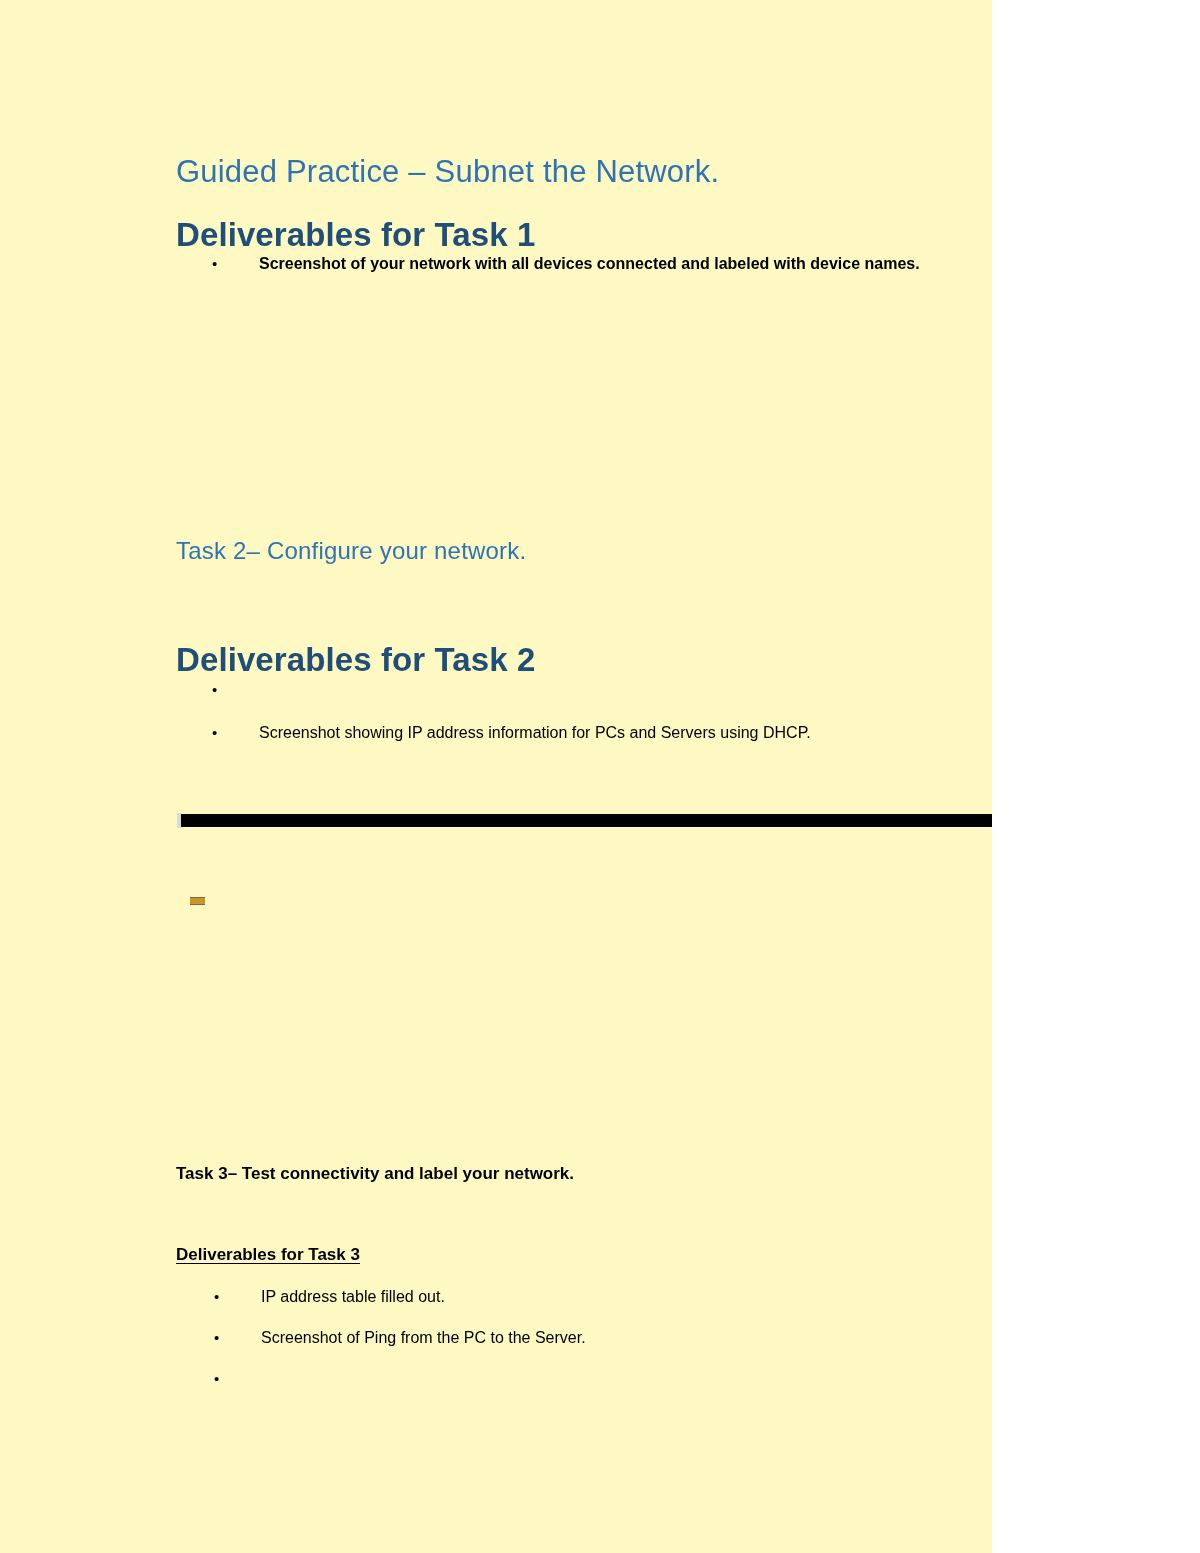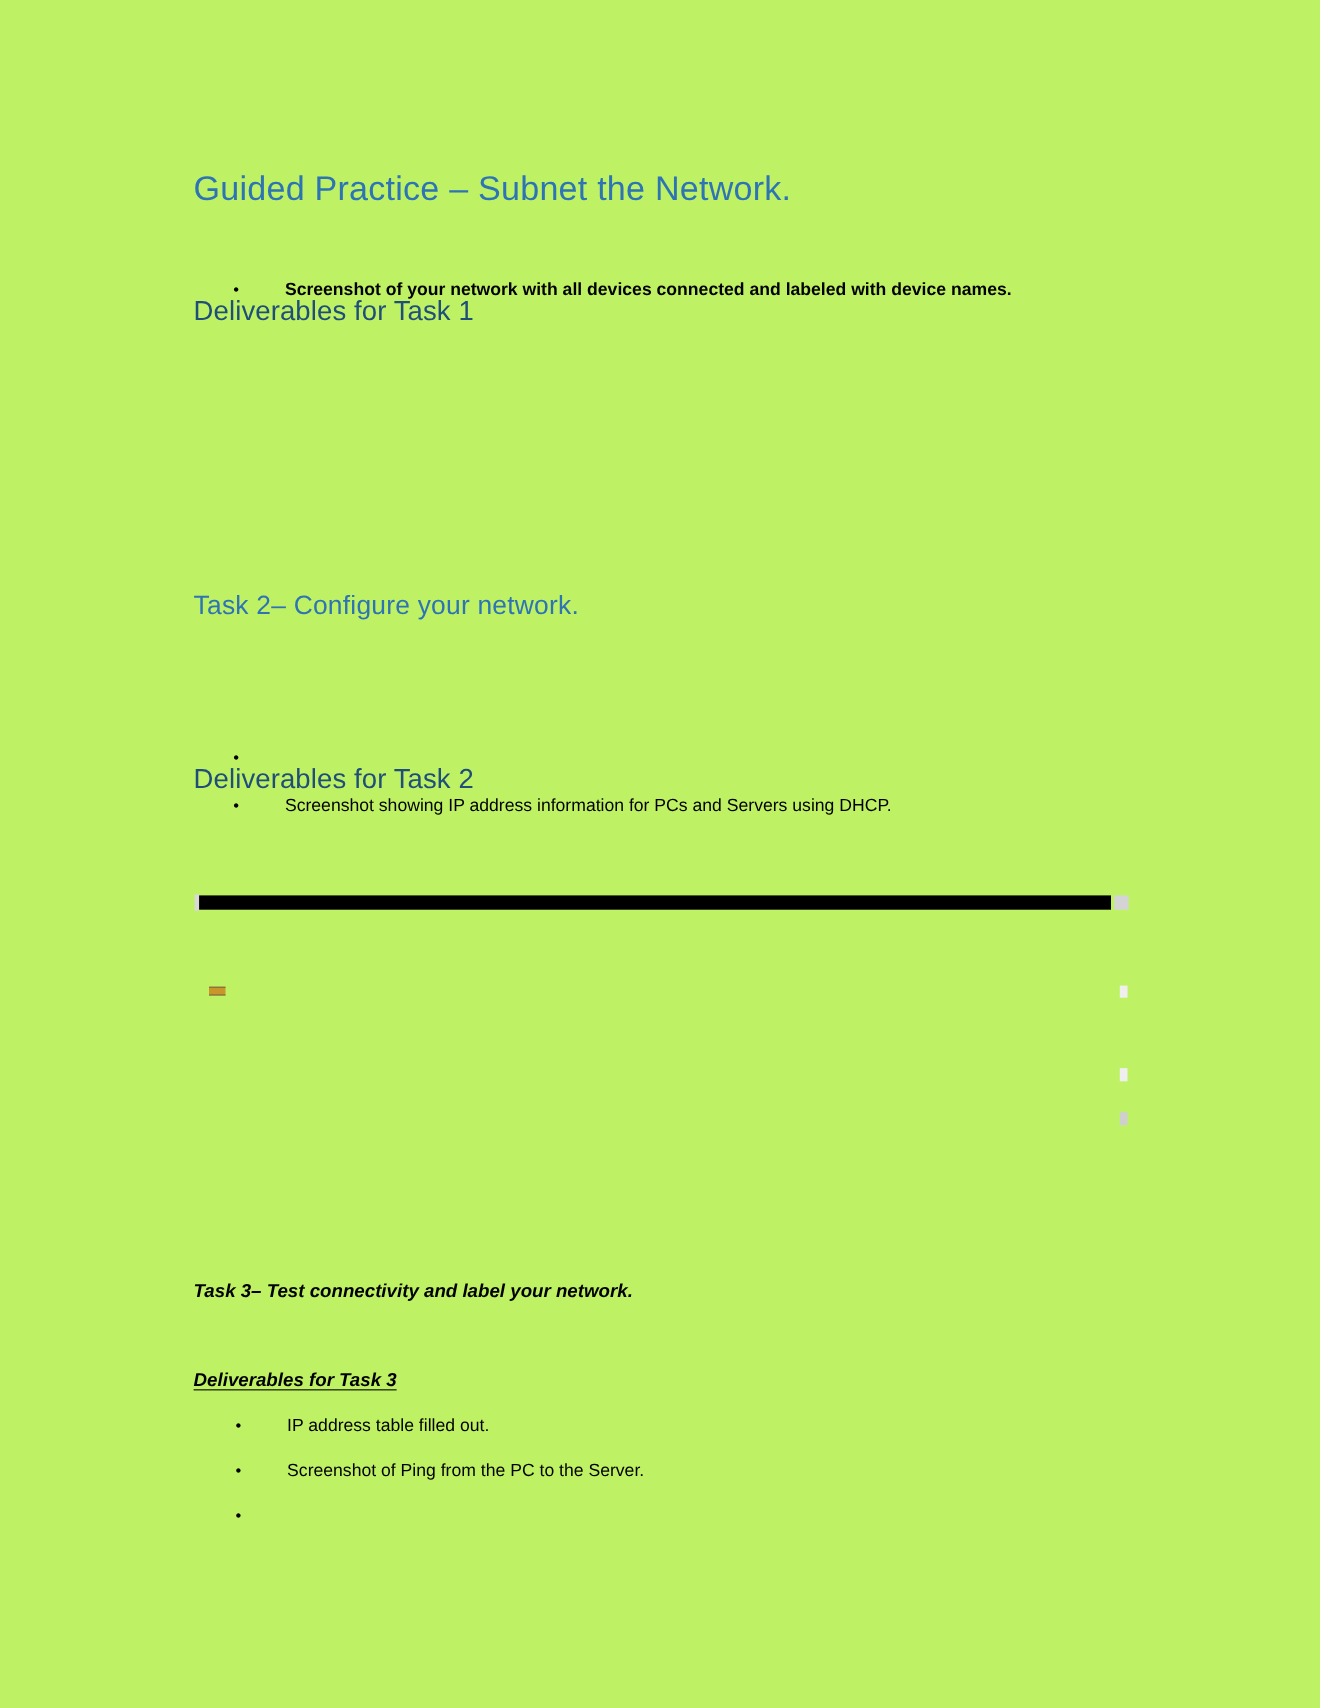--- a/index.html
+++ b/index.html
@@ -7,68 +7,66 @@
     margin: 0;
     padding: 0;
     background: #ffffff;
   }
   body {
     font-family: "Liberation Sans", sans-serif;
     -webkit-font-smoothing: antialiased;
   }
   .page {
     position: relative;
-    width: 1200px;
+    width: 992px;
     height: 1553px;
-    background: #bef264;
+    background: #fef9c3;
     overflow: hidden;
   }
 
   
   .doc-title {
     position: absolute;
     left: 176px;
     top: 152px;
     font-size: 31px;
     line-height: 40px;
     font-weight: 400;
     color: #2E74B5;
     letter-spacing: 0.2px;
     white-space: nowrap;
   }
   .h2-blue {
     position: absolute;
     left: 176px;
-    font-size: 25px;
+    font-size: 33px;
     line-height: 32px;
-    font-weight: 400;
+    font-weight: 700;
     color: #1F4E79;
     letter-spacing: 0.1px;
     white-space: nowrap;
-    margin-top: 48px;
   }
   .h2-bright {
     position: absolute;
     left: 176px;
     font-size: 24px;
     line-height: 34px;
     font-weight: 400;
     color: #2E74B5;
     letter-spacing: 0.2px;
     white-space: nowrap;
   }
   .h3-black {
     position: absolute;
     left: 176px;
     font-size: 17px;
     line-height: 24px;
     font-weight: 700;
     color: #000000;
     white-space: nowrap;
-    font-style: italic;
   }
   .h3-black.underlined {
     text-decoration: underline;
     text-underline-offset: 3px;
   }
 
   
   .bullet-row {
     position: absolute;
     display: block;

